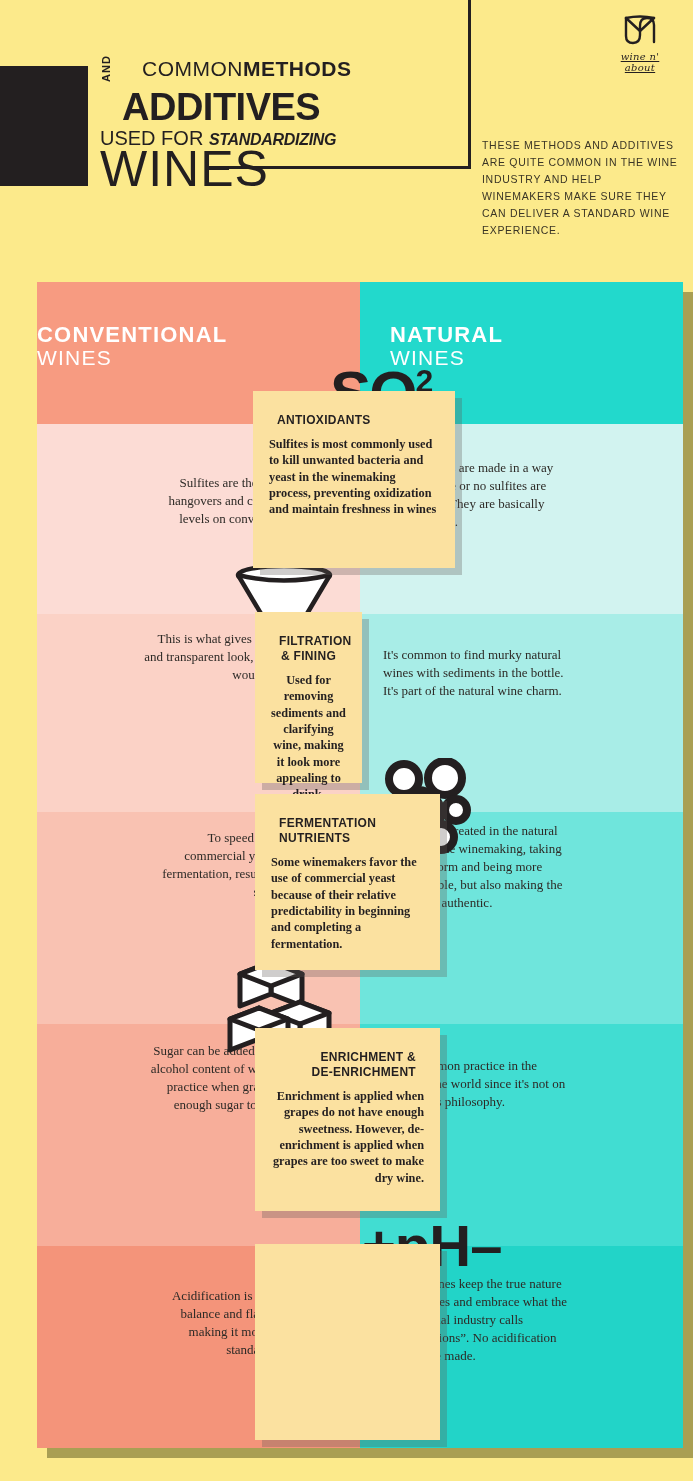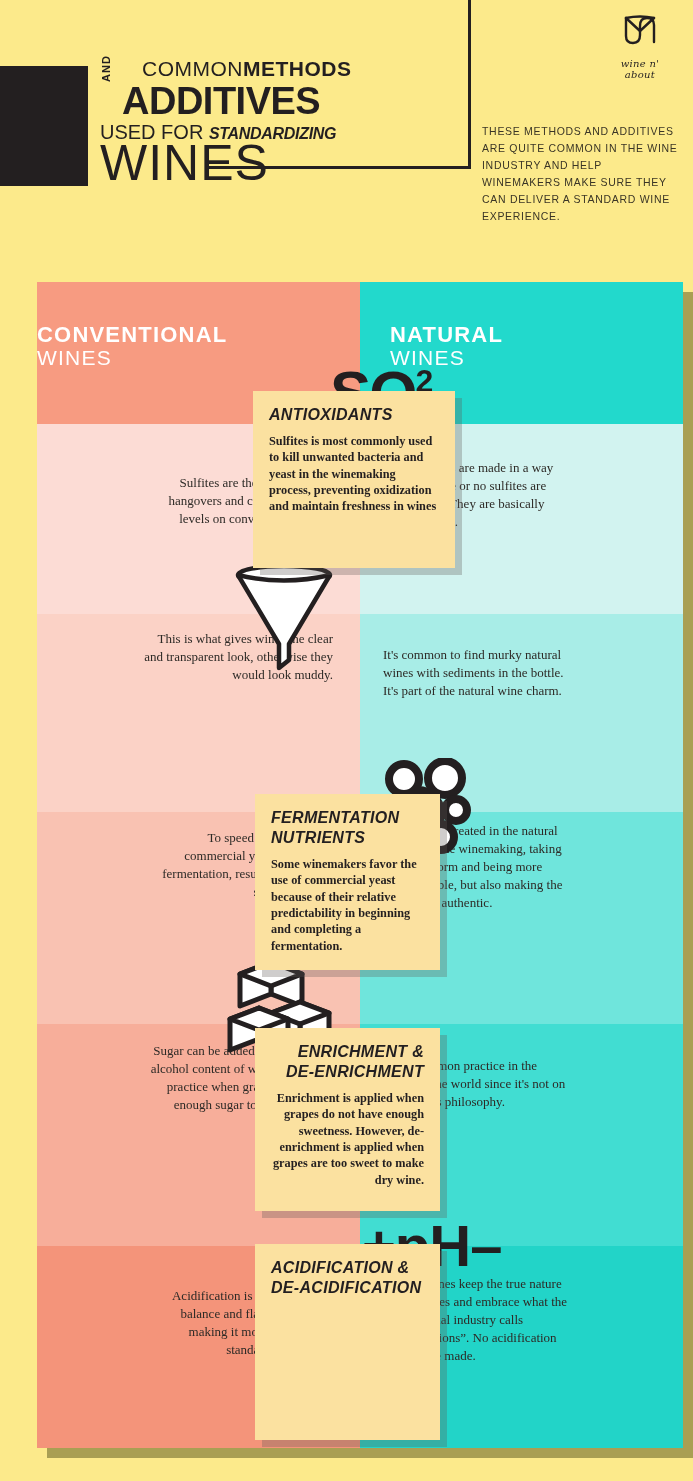--- a/index.html
+++ b/index.html
@@ -14,31 +14,31 @@
   .header{position:absolute;left:0;top:0;width:693px;height:280px;}
   .black-square{position:absolute;left:0;top:66px;width:88px;height:120px;background:#231F20;}
   .rule-box{position:absolute;left:206px;top:-4px;width:262px;height:170px;
             border-right:3px solid #231F20;border-bottom:3px solid #231F20;}
   .title-wrap{position:absolute;left:100px;top:58px;width:400px;color:#231F20;}
   .t-line1{font-size:21px;letter-spacing:0.5px;line-height:1;white-space:nowrap;margin-left:42px;}
   .t-line1 .thin{font-weight:300;font-stretch:condensed;}
   .t-line1 .bold{font-weight:800;}
   .t-and{position:absolute;left:0px;top:24px;font-size:11px;font-weight:700;
          transform:rotate(-90deg);transform-origin:left top;letter-spacing:1px;}
-  .t-line2{font-size:38px;font-weight:800;line-height:0.92;letter-spacing:-0.5px;margin-left:22px;margin-top:5px;}
+  .t-line2{font-size:38px;font-weight:800;line-height:0.92;letter-spacing:-0.5px;margin-left:22px;margin-top:11px;}
   .t-line3{font-size:20px;line-height:1;margin-top:3px;white-space:nowrap;}
   .t-line3 .thin{font-weight:300;}
   .t-line3 .ital{font-weight:700;font-style:italic;font-size:16px;letter-spacing:-0.3px;}
   .t-line4{font-size:50px;font-weight:300;line-height:0.8;letter-spacing:1px;margin-top:1px;}
-  .header-note{position:absolute;left:482px;top:123px;width:200px;
+  .header-note{position:absolute;left:482px;top:137px;width:200px;
        font-size:10.5px;line-height:1.62;letter-spacing:0.7px;color:#3a3526;}
 
   
   .logo{position:absolute;left:609px;top:14px;width:62px;height:50px;text-align:center;}
-  .logo-txt{font-family:"DejaVu Serif", serif;font-style:italic;font-size:10px;color:#231F20;margin-top:8px;letter-spacing:0.3px;}
+  .logo-txt{font-family:"DejaVu Serif", serif;font-style:italic;font-size:10px;color:#231F20;margin-top:1px;letter-spacing:0.3px;text-decoration:underline;}
 
   
   .board-shadow{position:absolute;left:47px;top:292px;width:646px;height:1166px;background:#A99F53;}
   .board{position:absolute;left:37px;top:282px;width:646px;height:1166px;overflow:hidden;}
   .col-left{position:absolute;left:0;top:0;width:323px;height:1166px;}
   .col-right{position:absolute;left:323px;top:0;width:323px;height:1166px;}
   .band{position:absolute;left:0;width:323px;}
 
   .colhead{position:absolute;top:41px;width:323px;text-align:left;color:#fff;}
   .colhead .l1{font-size:22px;font-weight:800;letter-spacing:1.2px;line-height:1.05;}
@@ -47,21 +47,21 @@
   .colhead.right .l1,.colhead.right .l2{margin-left:30px;}
 
   .sidetext{position:absolute;width:190px;font-family:"Liberation Serif", serif;
             font-size:13px;line-height:1.38;color:#2d2a26;}
   .sidetext.left{right:27px;text-align:right;}
   .sidetext.right{left:23px;text-align:left;}
 
   
   .card{position:absolute;background:#FBE1A0;box-shadow:7px 7px 0 rgba(95,90,85,0.30);
         padding:14px 16px 16px 16px;box-sizing:border-box;}
-  .card h3{margin:0;font-size:16px;font-weight:800;color:#231F20;line-height:1.25;letter-spacing:0.3px;font-style:italic;}
+  .card h3{margin:8px;font-size:12px;font-weight:800;color:#231F20;line-height:1.25;letter-spacing:0.3px;}
   .card p{margin:8px 0 0 0;font-family:"Liberation Serif", serif;font-weight:700;
           font-size:12.3px;line-height:1.33;color:#231F20;}
   .card.ctr h3,.card.ctr p{text-align:center;}
   .card.rgt h3,.card.rgt p{text-align:right;}
 
   
   .icon{position:absolute;}
   .so2{position:absolute;font-size:62px;font-weight:800;color:#231F20;letter-spacing:-2px;line-height:1;}
   .so2 sup{font-size:32px;vertical-align:super;letter-spacing:0;}
   .ph{position:absolute;font-size:58px;font-weight:800;color:#231F20;letter-spacing:-1px;line-height:1;}
@@ -173,37 +173,40 @@
     </g>
   </svg>
 
   <div class="ph" style="left:325px;top:935px;">+pH–</div>
 
   <div class="card" style="left:216px;top:109px;width:202px;height:177px;">
     <h3>ANTIOXIDANTS</h3>
     <p>Sulfites is most commonly used to kill unwanted bacteria and yeast in the winemaking process, preventing oxidization and maintain freshness in wines</p>
   </div>
 
+  <div class="card ctr" style="left:218px;top:330px;width:107px;height:171px;">
+    <h3>
+      <span>FILTRATION</span><br>
+      <span>&amp; FINING</span>
+    </h3>
+    <p>Used for removing sediments and clarifying wine, making it look more appealing to drink.</p>
+  </div>
 
   <div class="card" style="left:218px;top:512px;width:185px;height:176px;">
     <h3>
       <span>FERMENTATION</span><br>
       <span>NUTRIENTS</span>
     </h3>
     <p>Some winemakers favor the use of commercial yeast because of their relative predictability in beginning and completing a fermentation.</p>
   </div>
 
   <div class="card rgt" style="left:218px;top:746px;width:185px;height:183px;">
     <h3>
       <span>ENRICHMENT &amp;</span><br>
       <span>DE-ENRICHMENT</span>
     </h3>
     <p>Enrichment is applied when grapes do not have enough sweetness. However, de-enrichment is applied when grapes are too sweet to make dry wine.</p>
   </div>
 
   <div class="card" style="left:218px;top:962px;width:185px;height:196px;">
-    <h3>
-      <span>ACIDIFICATION &amp;</span><br>
-      <span>DE-ACIDIFICATION</span>
-    </h3>
   </div>
 
 </div>
 
 </body></html>

